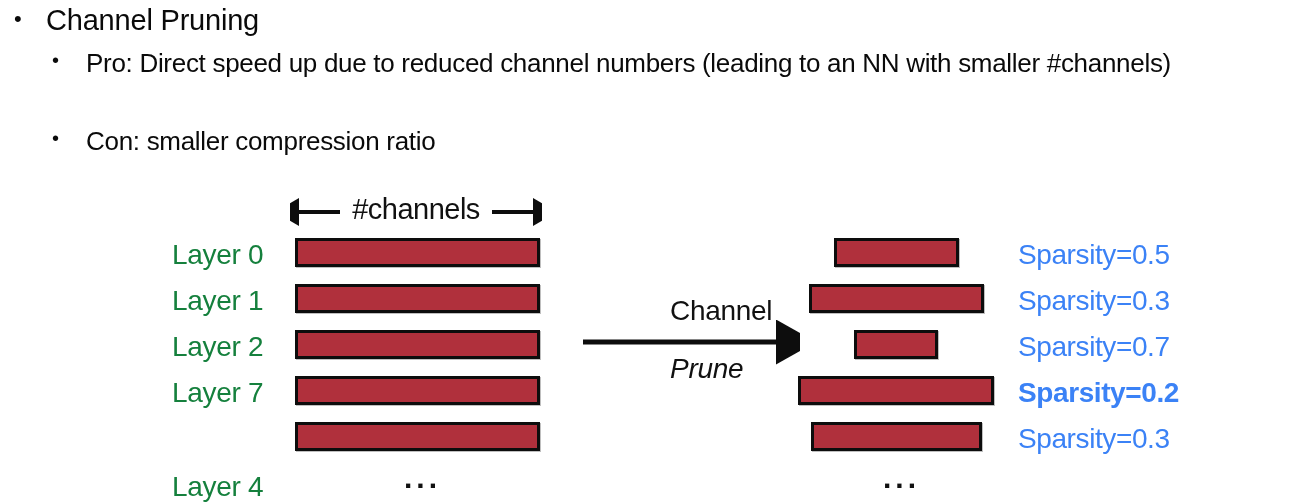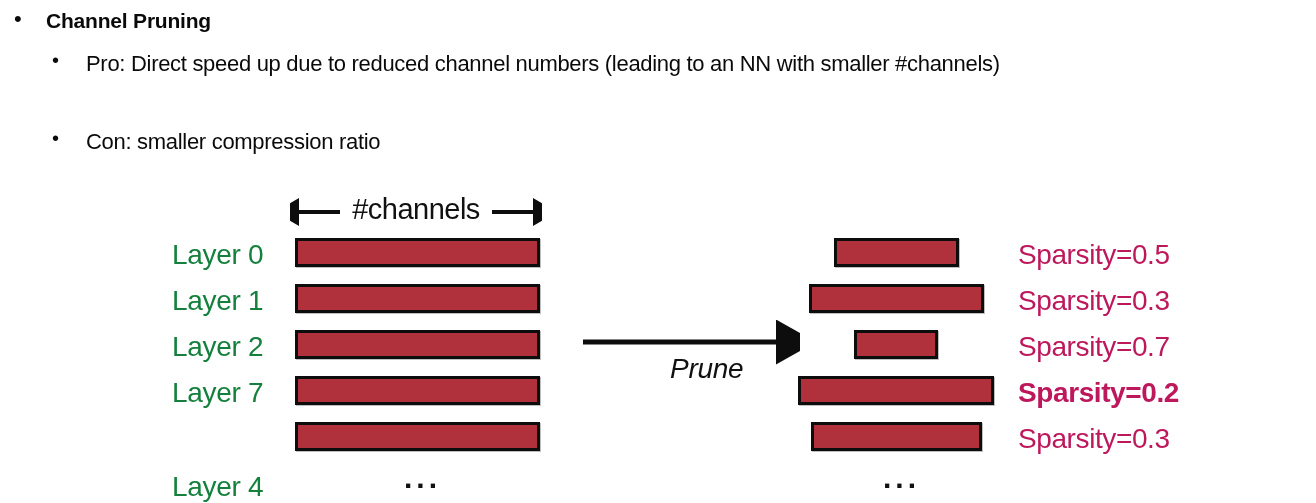--- a/index.html
+++ b/index.html
@@ -42,38 +42,38 @@
     left: 14px;
     top: 4px;
     width: 700px;
   }
   #bullet-row-0 .bullet-dot {
     font-size: 22px;
     width: 32px;
     padding-top: 4px;
   }
   #bullet-row-0 .bullet-text {
-    font-size: 21px;
-    font-weight: bold;
+    font-size: 29px;
+    font-weight: normal;
     letter-spacing: -0.2px;
     line-height: 33px;
   }
 
   
   .bullet-row.lvl2 {
     left: 52px;
     width: 1262px;
   }
   .bullet-row.lvl2 .bullet-dot {
     font-size: 20px;
     width: 34px;
     padding-top: 6px;
   }
   .bullet-row.lvl2 .bullet-text {
-    font-size: 22px;
+    font-size: 26px;
     font-weight: normal;
     line-height: 39px;
     letter-spacing: -0.3px;
   }
   #bullet-row-1 { top: 44px; }
   #bullet-row-2 { top: 122px; }
 
   
   #diagram {
     position: absolute;
@@ -93,21 +93,21 @@
     text-align: left;
     white-space: nowrap;
     color: #15803d;
   }
   .sparsity-label {
     position: absolute;
     font-size: 28px;
     line-height: 28px;
     letter-spacing: -0.4px;
     white-space: nowrap;
-    color: #be185d;
+    color: #3b82f6;
     text-align: center;
   }
 
   .bar {
     position: absolute;
     box-sizing: border-box;
     border: 3px solid #0d0d0d;
     background: #b0303c;
     box-shadow: 1px 1px 0 rgba(0,0,0,0.25);
   }
@@ -197,20 +197,21 @@
           <polygon points="1,0 1,7 7,3.5" fill="#0d0d0d"></polygon>
         </marker>
       </defs>
       <line x1="9" y1="19" x2="100" y2="19" stroke="#0d0d0d" stroke-width="4" marker-start="url(#headL)"></line>
       <line x1="156" y1="19" x2="243" y2="19" stroke="#0d0d0d" stroke-width="4" marker-end="url(#headR)"></line>
     </svg>
     <div class="measure-label">#channels</div>
   </div>
 
   <div id="prune-arrow-group">
+    <div id="prune-label-top">Channel</div>
     <svg width="220" height="92" viewBox="0 0 220 92" style="position:absolute;left:0;top:0;">
       <defs>
         <marker id="headP" markerWidth="9" markerHeight="9" refX="1" refY="4.5" orient="auto">
           <polygon points="1,0 1,9 9,4.5" fill="#0d0d0d"></polygon>
         </marker>
       </defs>
       <line x1="3" y1="46" x2="196" y2="46" stroke="#0d0d0d" stroke-width="5" marker-end="url(#headP)"></line>
     </svg>
     <div id="prune-label-bottom">Prune</div>
   </div>

